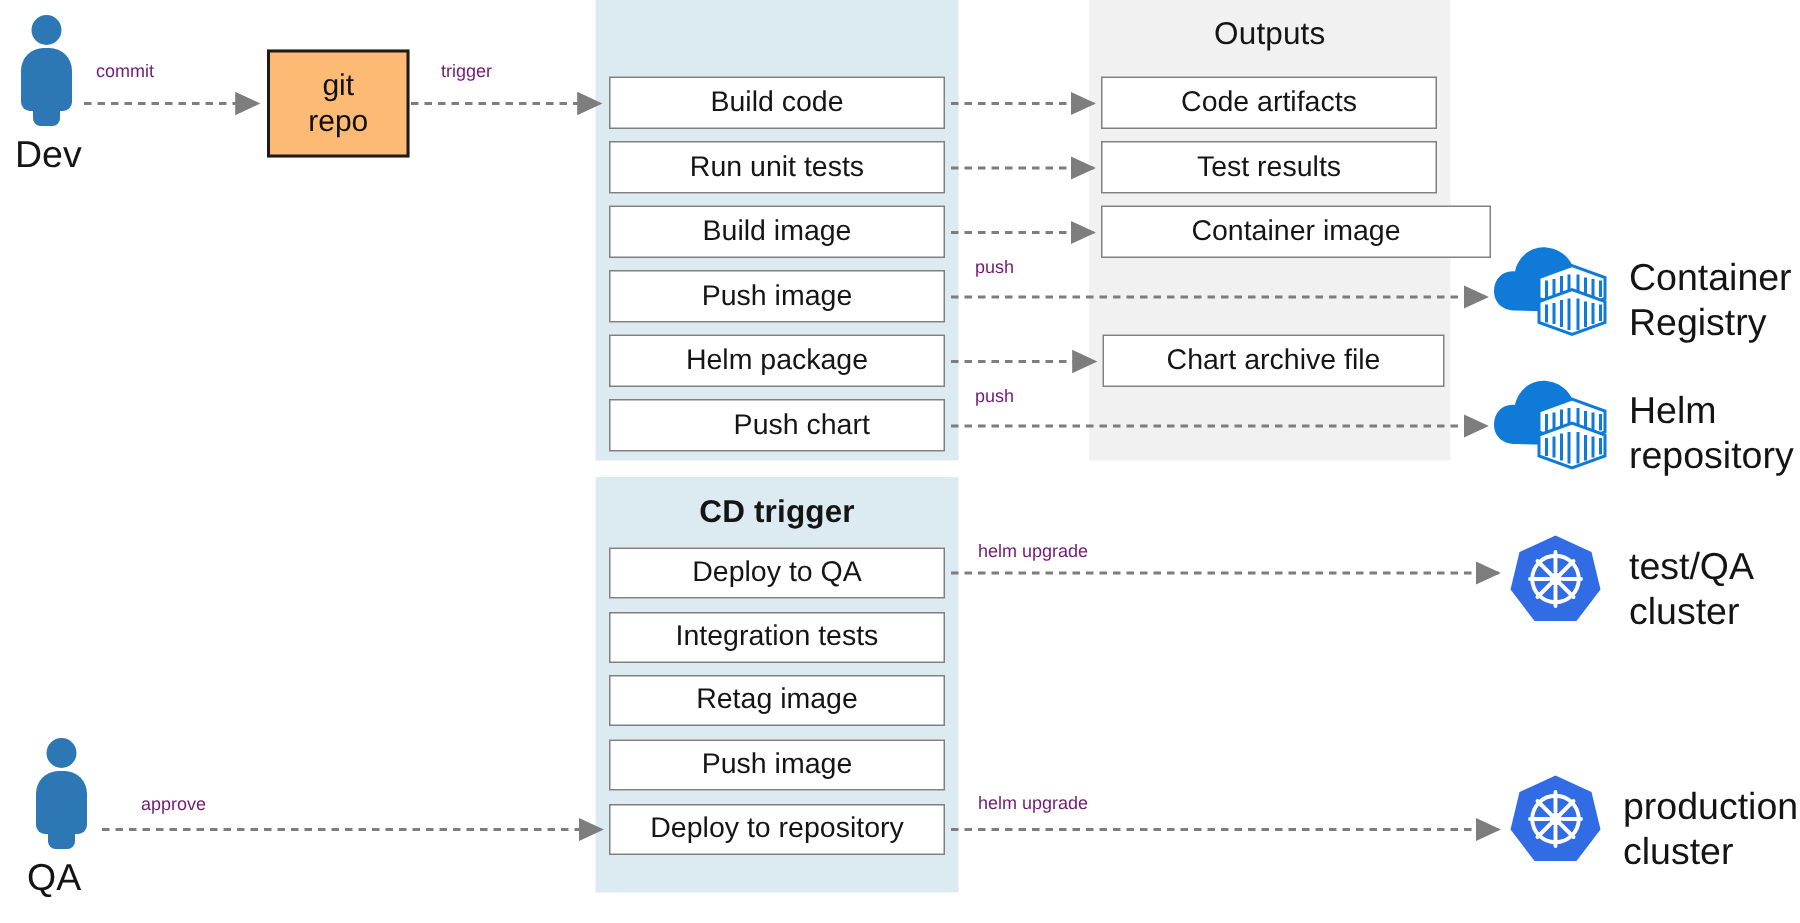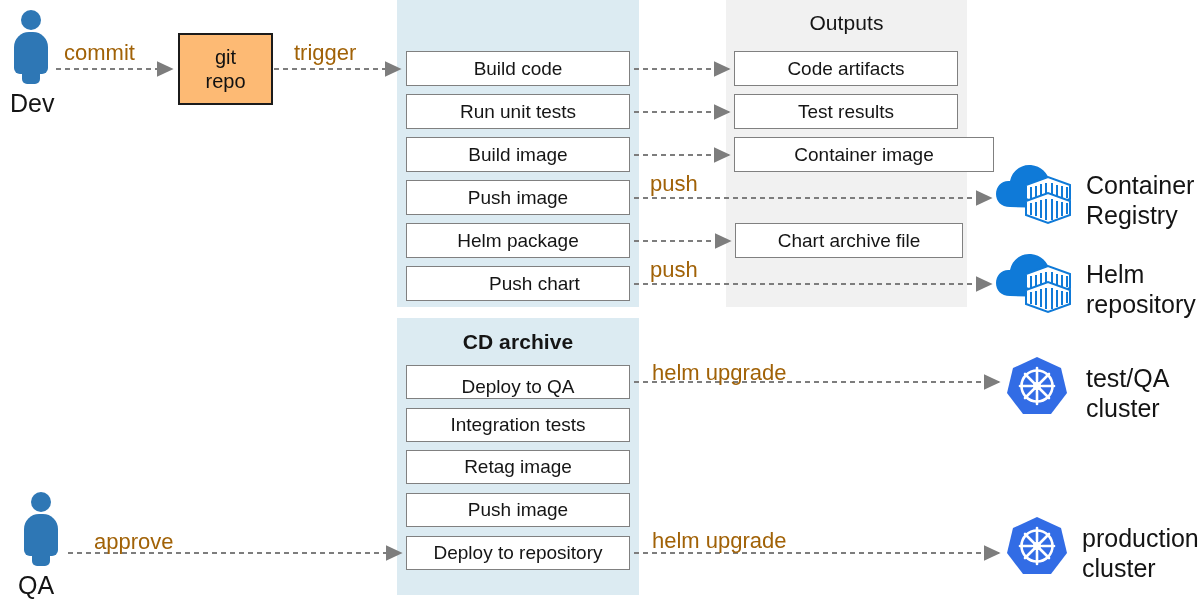--- a/index.html
+++ b/index.html
@@ -21,21 +21,21 @@
     display:flex;align-items:center;justify-content:center;
     font-size:19px;color:#151515;box-sizing:border-box;
   }
   .hard-box{
     position:absolute;background:#fdba74;border:2px solid #1b1b1b;
     display:flex;flex-direction:column;align-items:center;justify-content:center;
     font-size:20px;line-height:1.22;color:#111;box-sizing:border-box;
   }
 
   .edge-label{
-    position:absolute;font-size:22px;color:#a16207;white-space:nowrap;
+    position:absolute;font-size:12px;color:#701a75;white-space:nowrap;
   }
   .node-label{
     position:absolute;font-size:25px;color:#141414;line-height:1.2;white-space:nowrap;
   }
 
   
   .person{position:absolute;}
   .person .head{
     position:absolute;left:9px;top:0;width:20px;height:20px;border-radius:50%;
     background:#2e77b5;
@@ -88,23 +88,23 @@
     <span>Test results</span>
   </div>
   <div class="stage-box" style="left:734px;top:137px;width:260px;height:35px;">
     <span>Container image</span>
   </div>
   <div class="stage-box" style="left:735px;top:223px;width:228px;height:35px;">
     <span>Chart archive file</span>
   </div>
 
   <div class="panel panel-ci" style="left:397px;top:318px;width:242px;height:277px;"></div>
-  <div class="panel-title" style="left:397px;top:330px;width:242px;">CD archive</div>
-
-  <div class="stage-box" style="left:406px;top:365px;width:224px;height:34px;align-items:flex-end;">
+  <div class="panel-title" style="left:397px;top:330px;width:242px;">CD trigger</div>
+
+  <div class="stage-box" style="left:406px;top:365px;width:224px;height:34px;">
     <span>Deploy to QA</span>
   </div>
   <div class="stage-box" style="left:406px;top:408px;width:224px;height:34px;">
     <span>Integration tests</span>
   </div>
   <div class="stage-box" style="left:406px;top:450px;width:224px;height:34px;">
     <span>Retag image</span>
   </div>
   <div class="stage-box" style="left:406px;top:493px;width:224px;height:34px;">
     <span>Push image</span>

